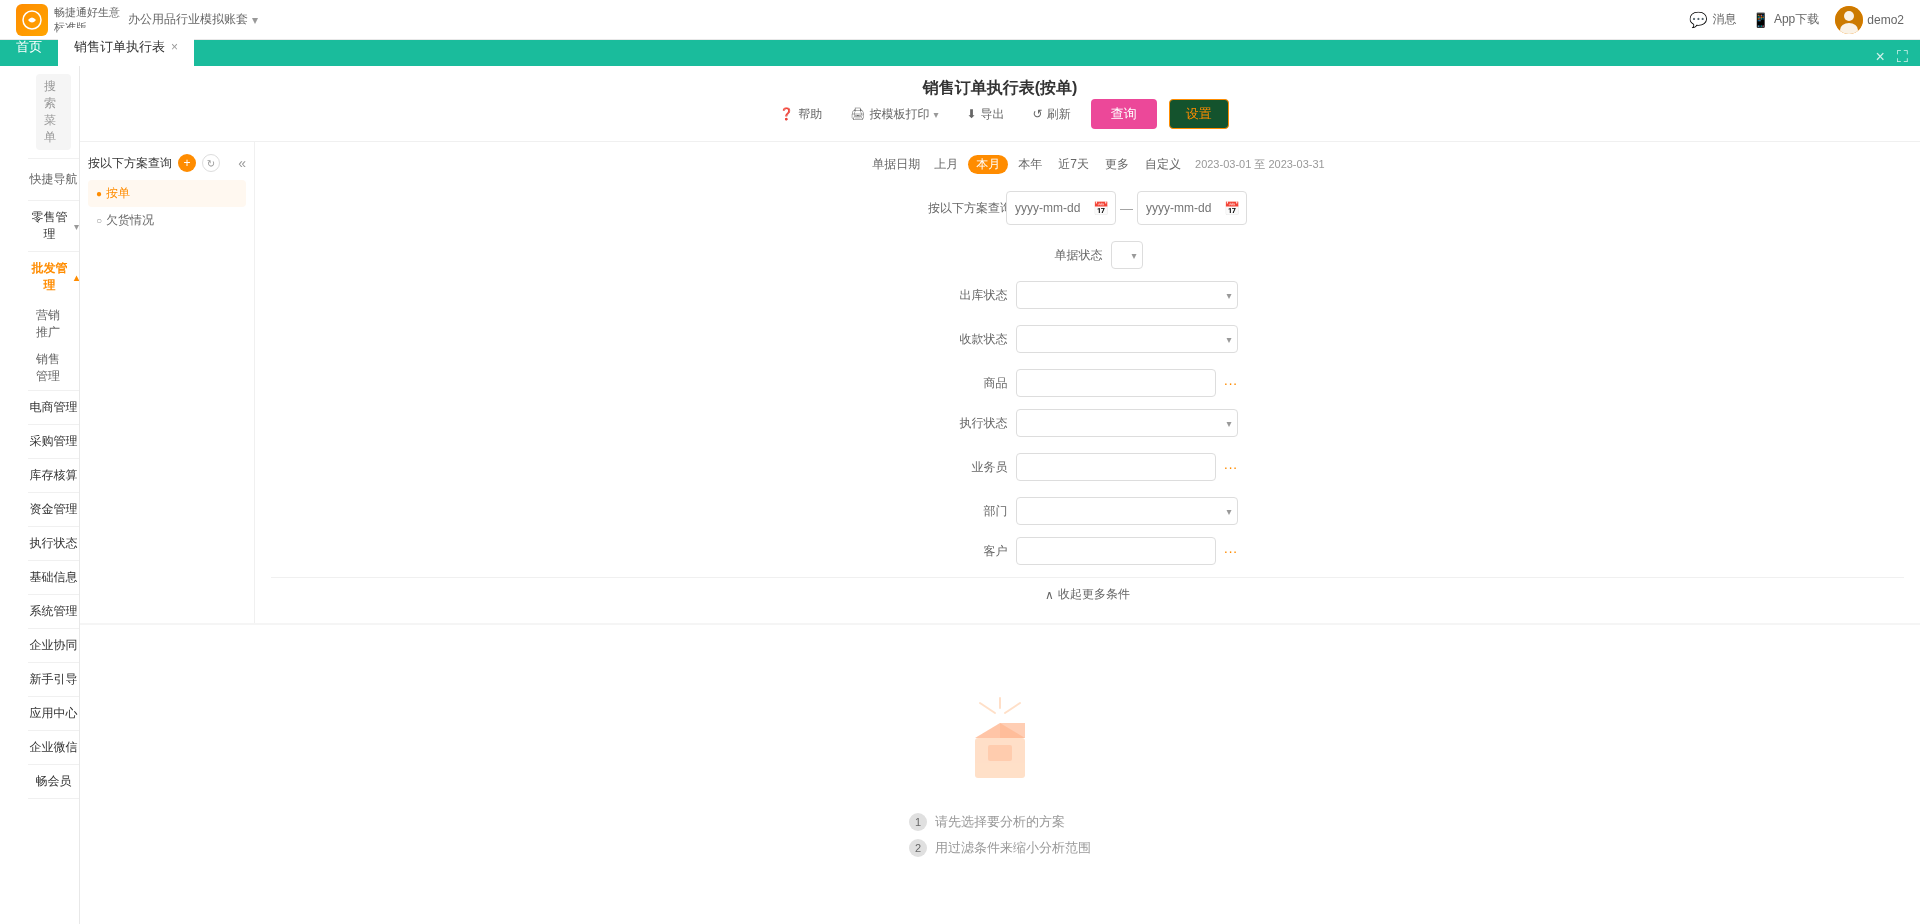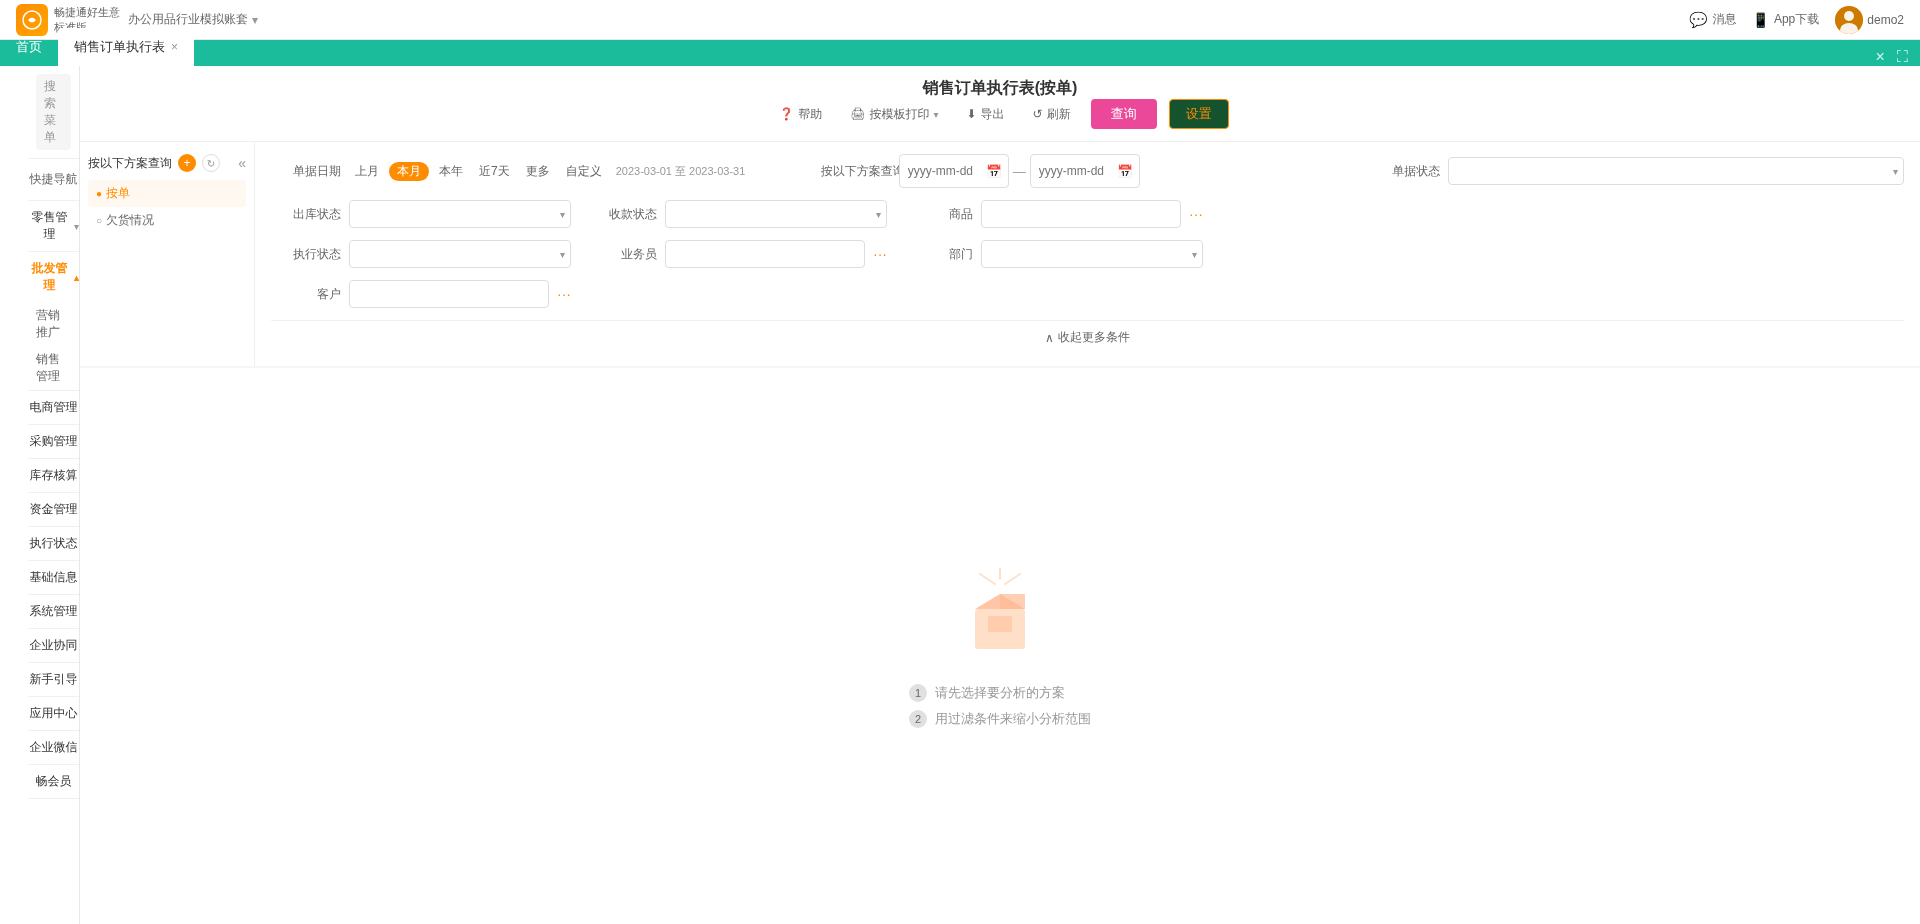--- a/index.html
+++ b/index.html
@@ -308,20 +308,21 @@
     .filter-right-panel {
       flex: 1;
       padding: 12px 16px;
     }
     .filter-row {
       display: flex;
       align-items: center;
       gap: 16px;
       margin-bottom: 12px;
       flex-wrap: wrap;
+      flex-direction: column;
     }
     .filter-group {
       display: flex;
       align-items: center;
       gap: 8px;
       min-width: 300px;
     }
     .filter-label {
       font-size: 12px;
       color: #666;

